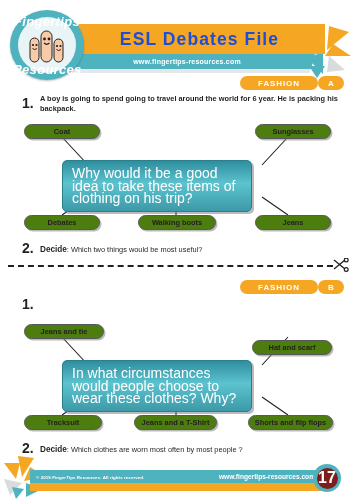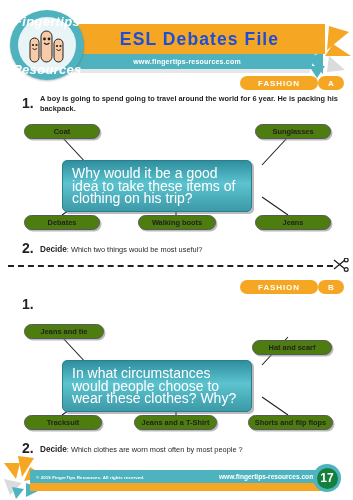--- a/index.html
+++ b/index.html
@@ -131,23 +131,23 @@
     position:absolute; left:190px; top:471px; width:125px; height:11px;
     display:flex; align-items:center; justify-content:flex-end;
     font-size:6.6px; color:#ffffff; font-weight:bold;
   }
   .pagebadge {
     position:absolute; left:313px; top:464px; width:28px; height:28px;
     border-radius:50%; background:#4fb3bf;
     display:flex; align-items:center; justify-content:center;
   }
   .pagebadge-inner {
-    width:21px; height:21px; border-radius:50%; background:#15803d;
-    display:flex; align-items:center; justify-content:center;
-    color:#ffffff; font-size:12px; font-weight:bold;
+    width:21px; height:21px; border-radius:50%; background:#7f1d1d;
+    display:flex; align-items:center; justify-content:center;
+    color:#ffffff; font-size:16px; font-weight:bold;
   }
 </style>
 </head>
 <body>
 
 <div class="header">
 
   <svg class="fan-tr" viewBox="0 0 50 58">
     <polygon points="2,2 22,2 12,26" fill="#f5a623"></polygon>
     <polygon points="26,4 46,10 24,28" fill="#f5a623"></polygon>

